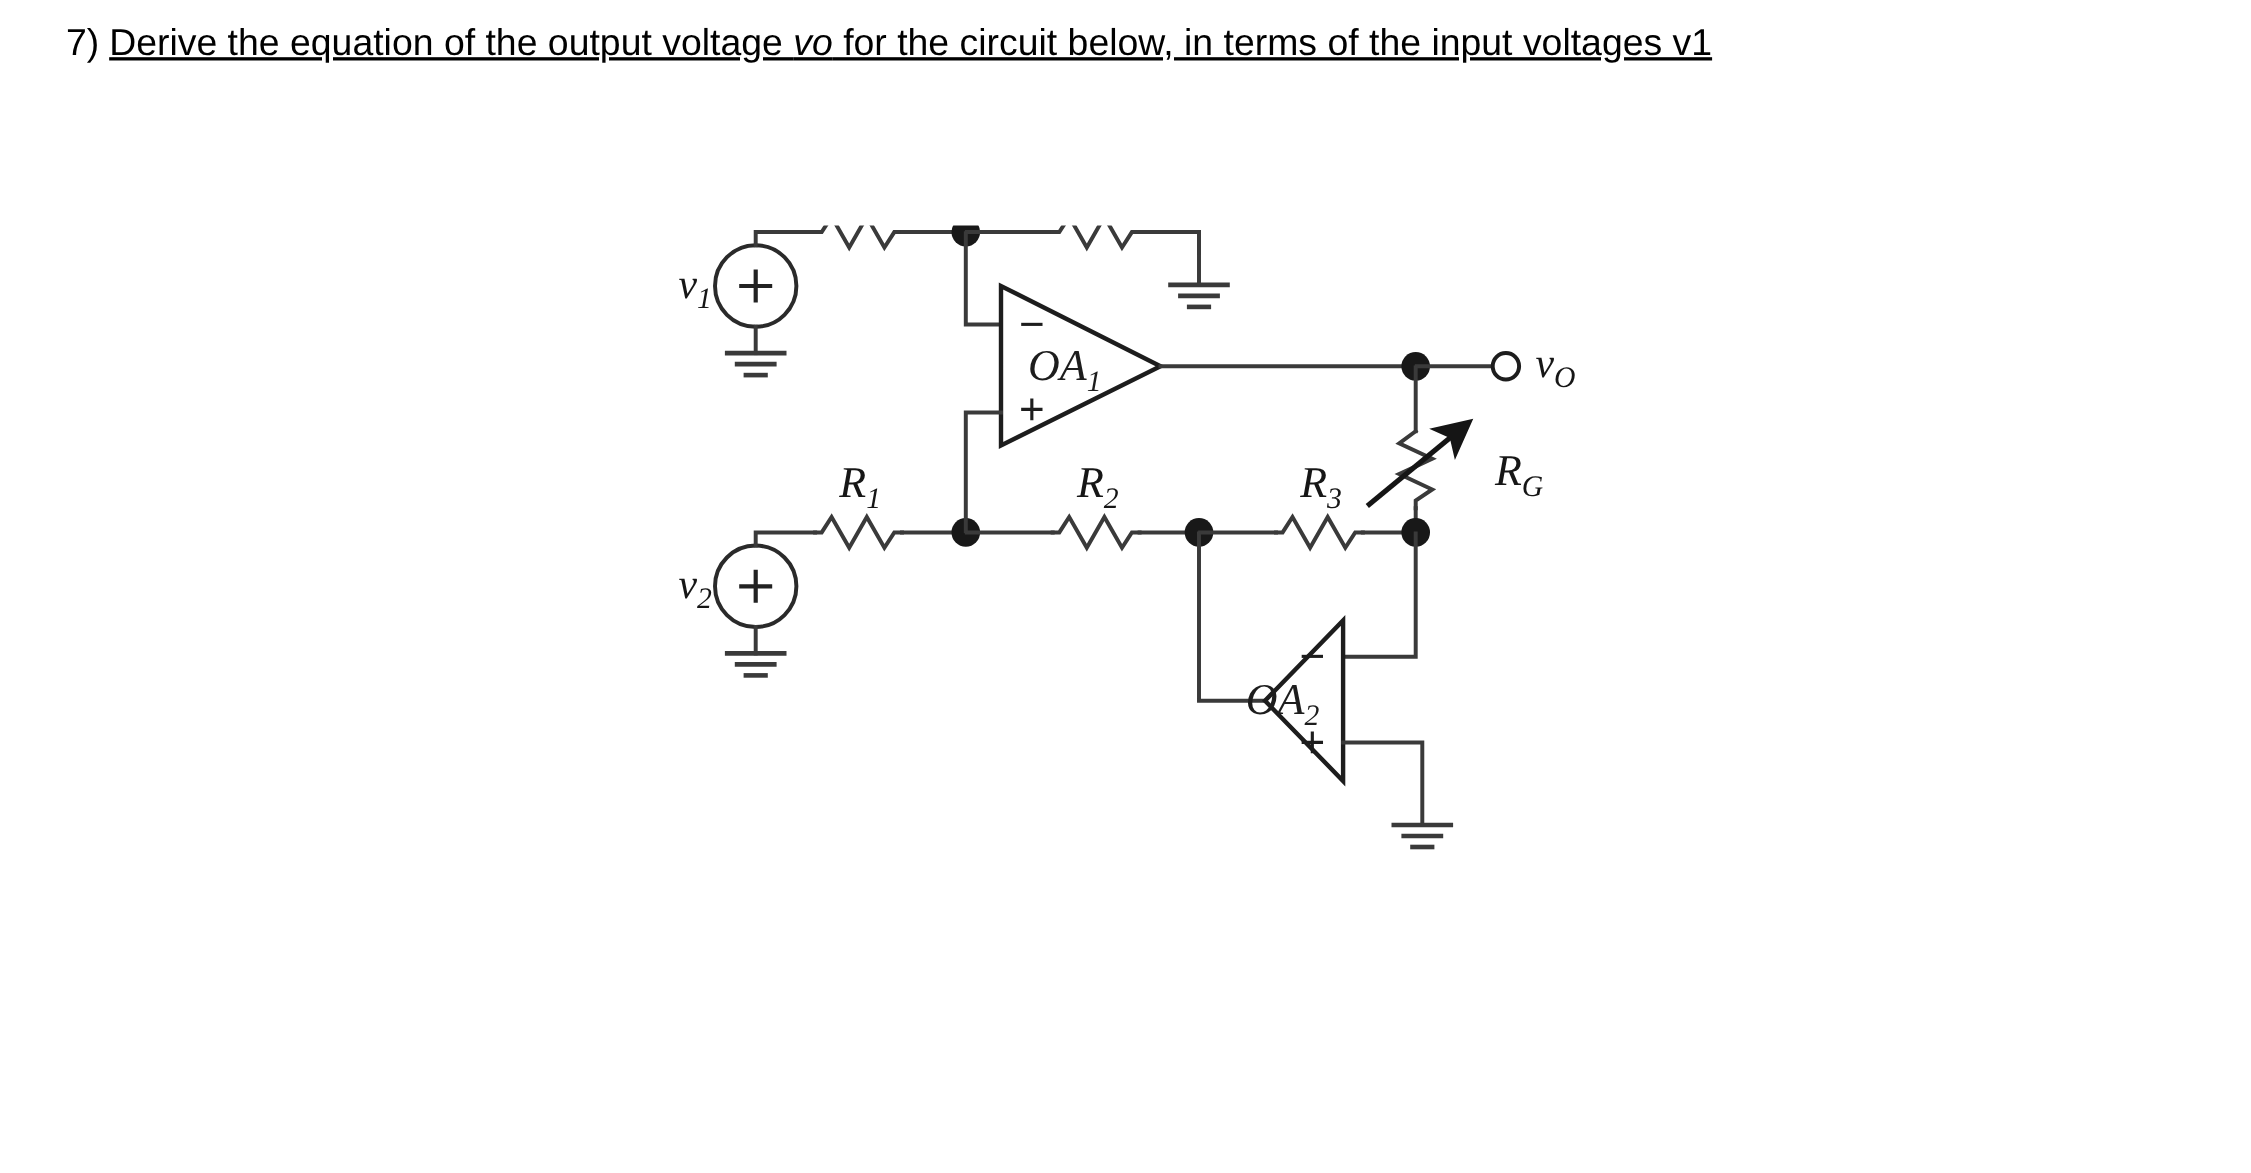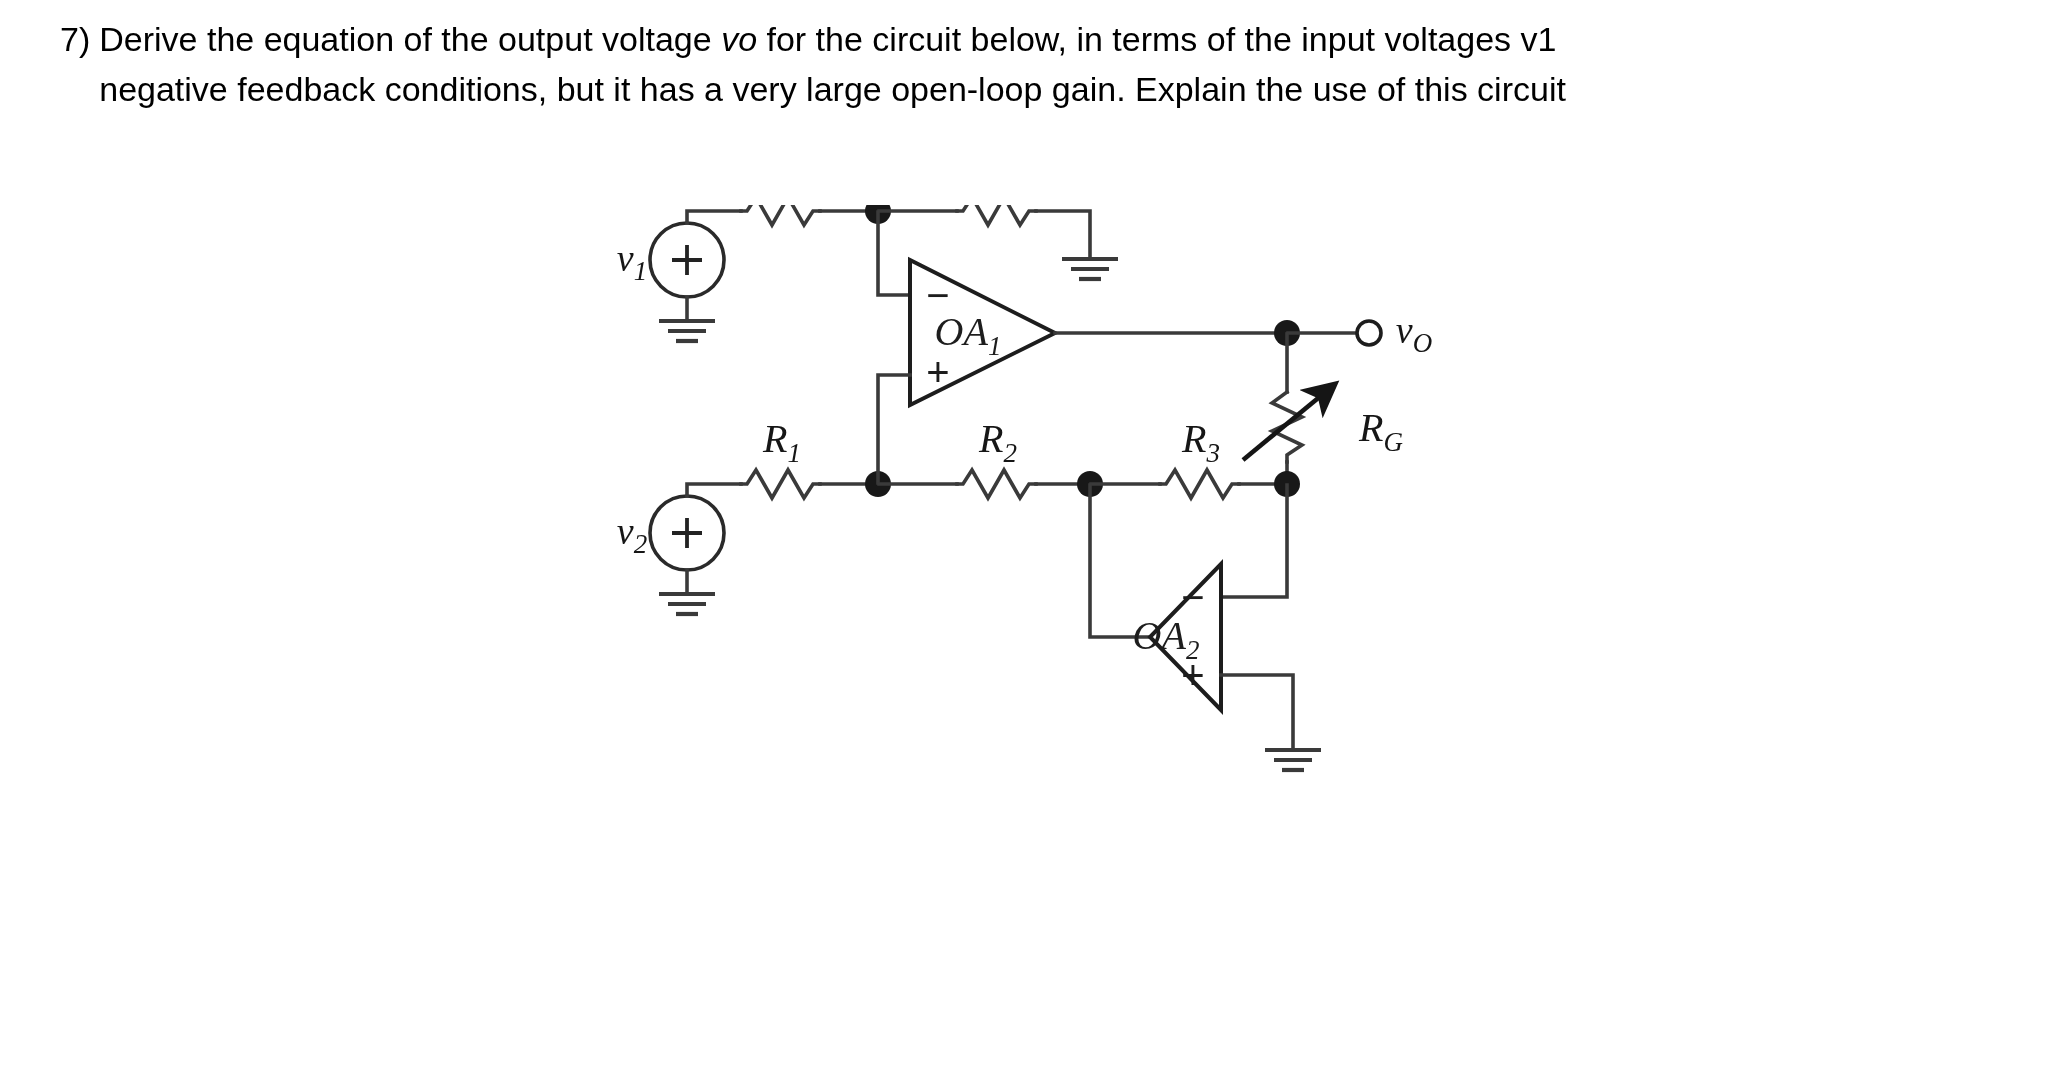--- a/index.html
+++ b/index.html
@@ -32,20 +32,21 @@
     line-height: 50px;
     flex: 0 0 auto;
     padding-right: 9px;
     white-space: nowrap;
   }
   #question-text {
     font-size: 34px;
     line-height: 50px;
     flex: 1 1 auto;
     max-width: 1890px;
+    text-decoration: underline;
   }
   .q-line {
     white-space: nowrap;
     display: block;
   }
   .ital { font-style: italic; }
   .sub-small {
     font-size: 25px;
     vertical-align: -0.22em;
     letter-spacing: 0;
@@ -143,21 +144,20 @@
     dominant-baseline: alphabetic;
   }
 </style>
 </head>
 <body>
 
 <div id="question-block">
   <div id="question-number">7)</div>
   <div id="question-text">
     <span class="q-line"><span>Derive the equation of the output voltage </span><span class="ital">vo</span><span> for the circuit below, in terms of the input voltages v1</span></span>
-    <span class="q-line">negative feedback conditions, but it has a very large open-loop gain. Explain the use of this circuit</span>
   </div>
 </div>
 
 <div id="circuit-figure">
 <svg id="circuit-svg" width="2046" height="740" viewBox="0 0 2046 740" xmlns="http://www.w3.org/2000/svg">
 
   <defs>
     <marker id="potarrow" markerWidth="10" markerHeight="10" refX="6.5" refY="4" orient="auto" markerUnits="strokeWidth">
       <path d="M0,0 L8,4 L0,8 L2,4 z" fill="#151515"></path>
     </marker>

